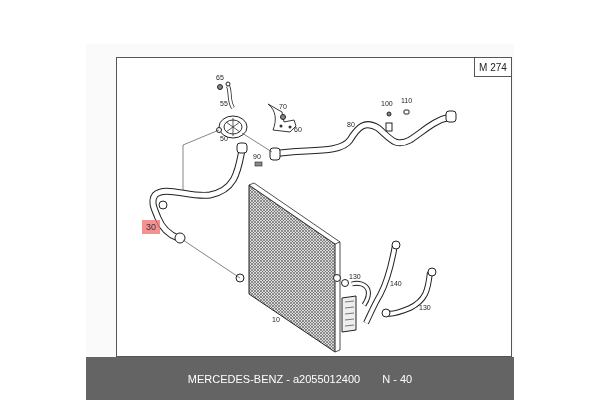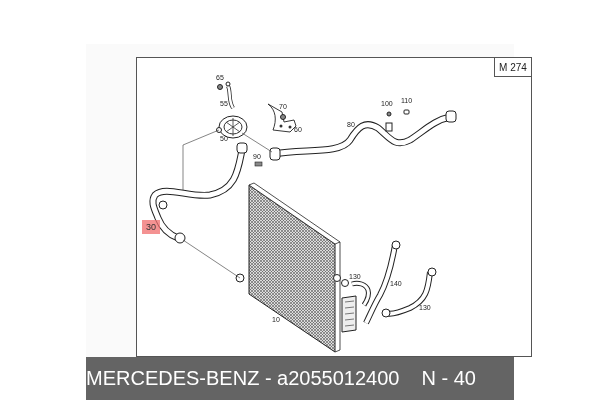--- a/index.html
+++ b/index.html
@@ -5,38 +5,38 @@
     html, body { margin: 0; padding: 0; }
     body {
       width: 600px; height: 400px; background: #ffffff; position: relative; overflow: hidden;
       font-family: "Liberation Sans", sans-serif;
     }
     .canvas {
       position: absolute; left: 86px; top: 44px; width: 428px; height: 314px; background: #fafafa;
     }
     .frame {
       position: absolute; left: 116px; top: 57px; width: 396px; height: 300px;
-      border: 1px solid #555; background: #fff; box-sizing: border-box; margin-left: 20px;
+      border: 1px solid #555; background: #fff; box-sizing: border-box;
     }
     .model-box {
       position: absolute; right: -1px; top: -1px; width: 38px; height: 20px;
       border: 1px solid #555; background: #fff; font-size: 10px; color: #222;
       display: flex; align-items: center; justify-content: center; box-sizing: border-box;
     }
     svg.diagram { position: absolute; left: 0; top: 0; width: 600px; height: 400px; }
     .lbl { font-family: "Liberation Sans", sans-serif; font-size: 7px; fill: #222; }
     .hl {
       position: absolute; left: 142px; top: 220px; width: 18px; height: 14px;
       background: rgba(240,110,110,0.75); font-size: 9px; color: #333;
       display: flex; align-items: center; justify-content: center;
     }
     .footer {
       position: absolute; left: 86px; top: 357px; width: 428px; height: 43px;
-      background: #646464; color: #ffffff; font-size: 20px;
-      display: flex; align-items: center; justify-content: flex-start; gap: 22px;
+      background: #646464; color: #ffffff; font-size: 11px;
+      display: flex; align-items: center; justify-content: center; gap: 22px;
     }
   </style>
 </head>
 <body>
 
 <div class="canvas"></div>
 
 <div class="frame">
   <div class="model-box">M 274</div>
 </div>

